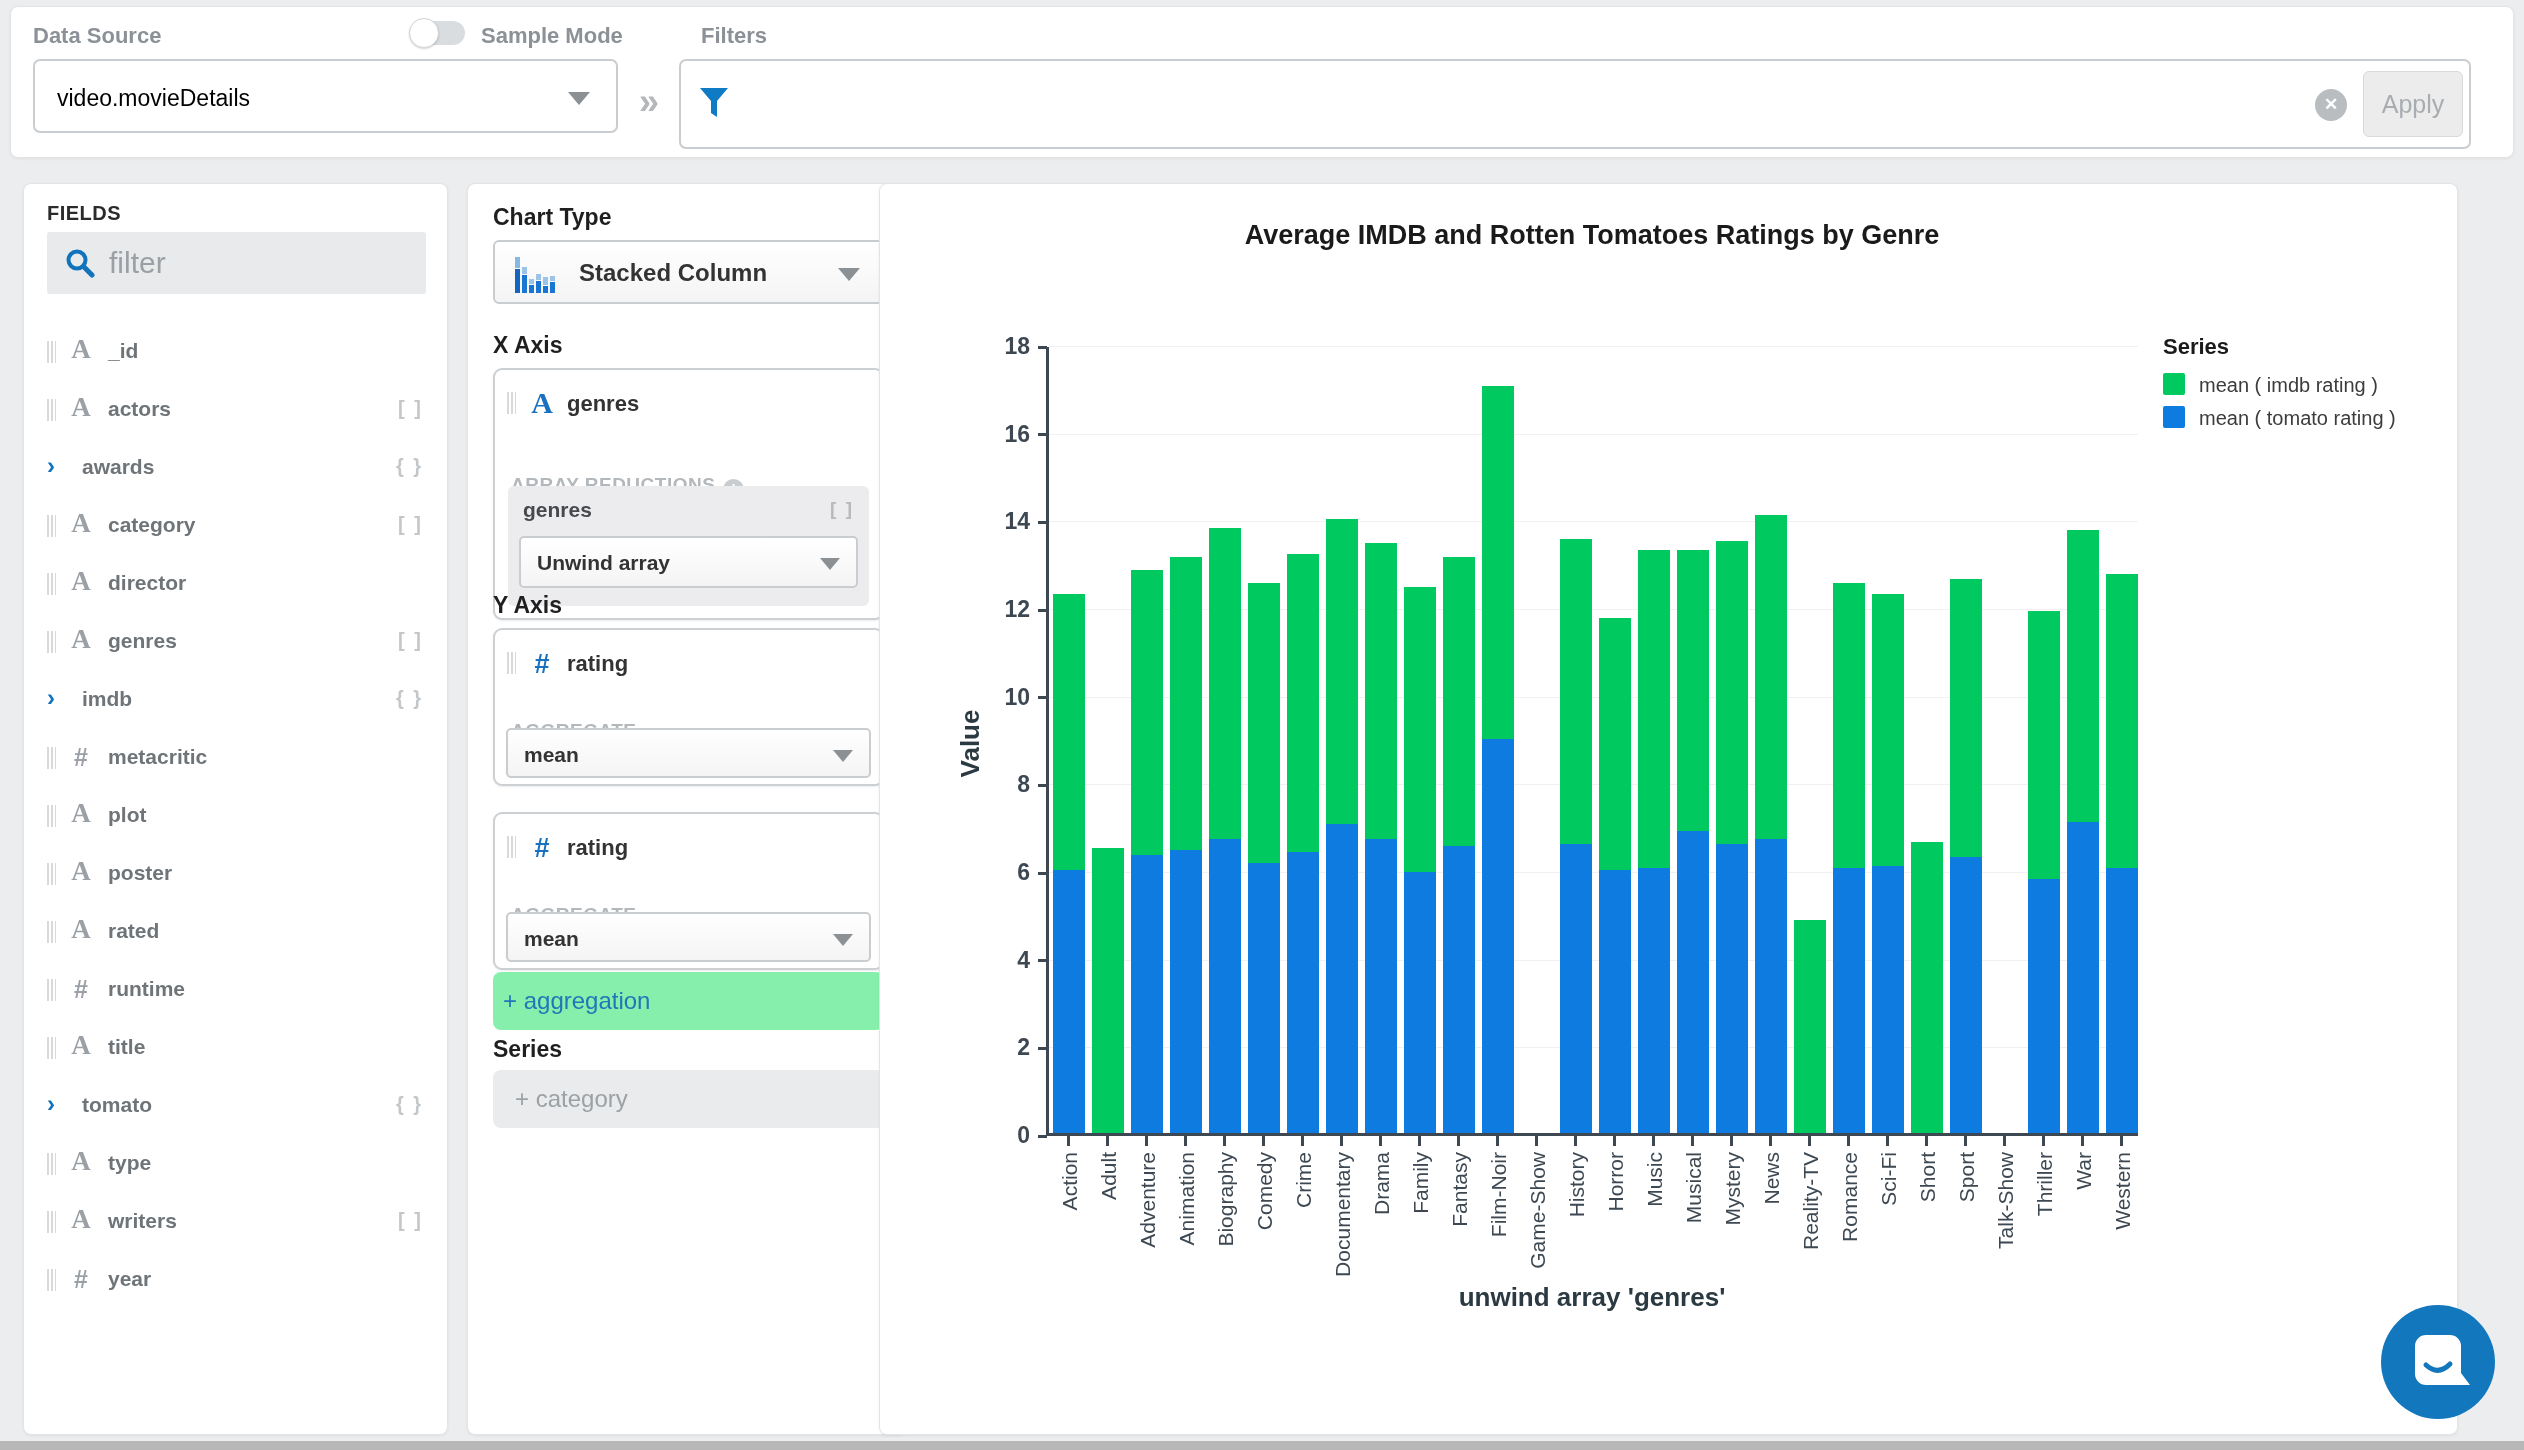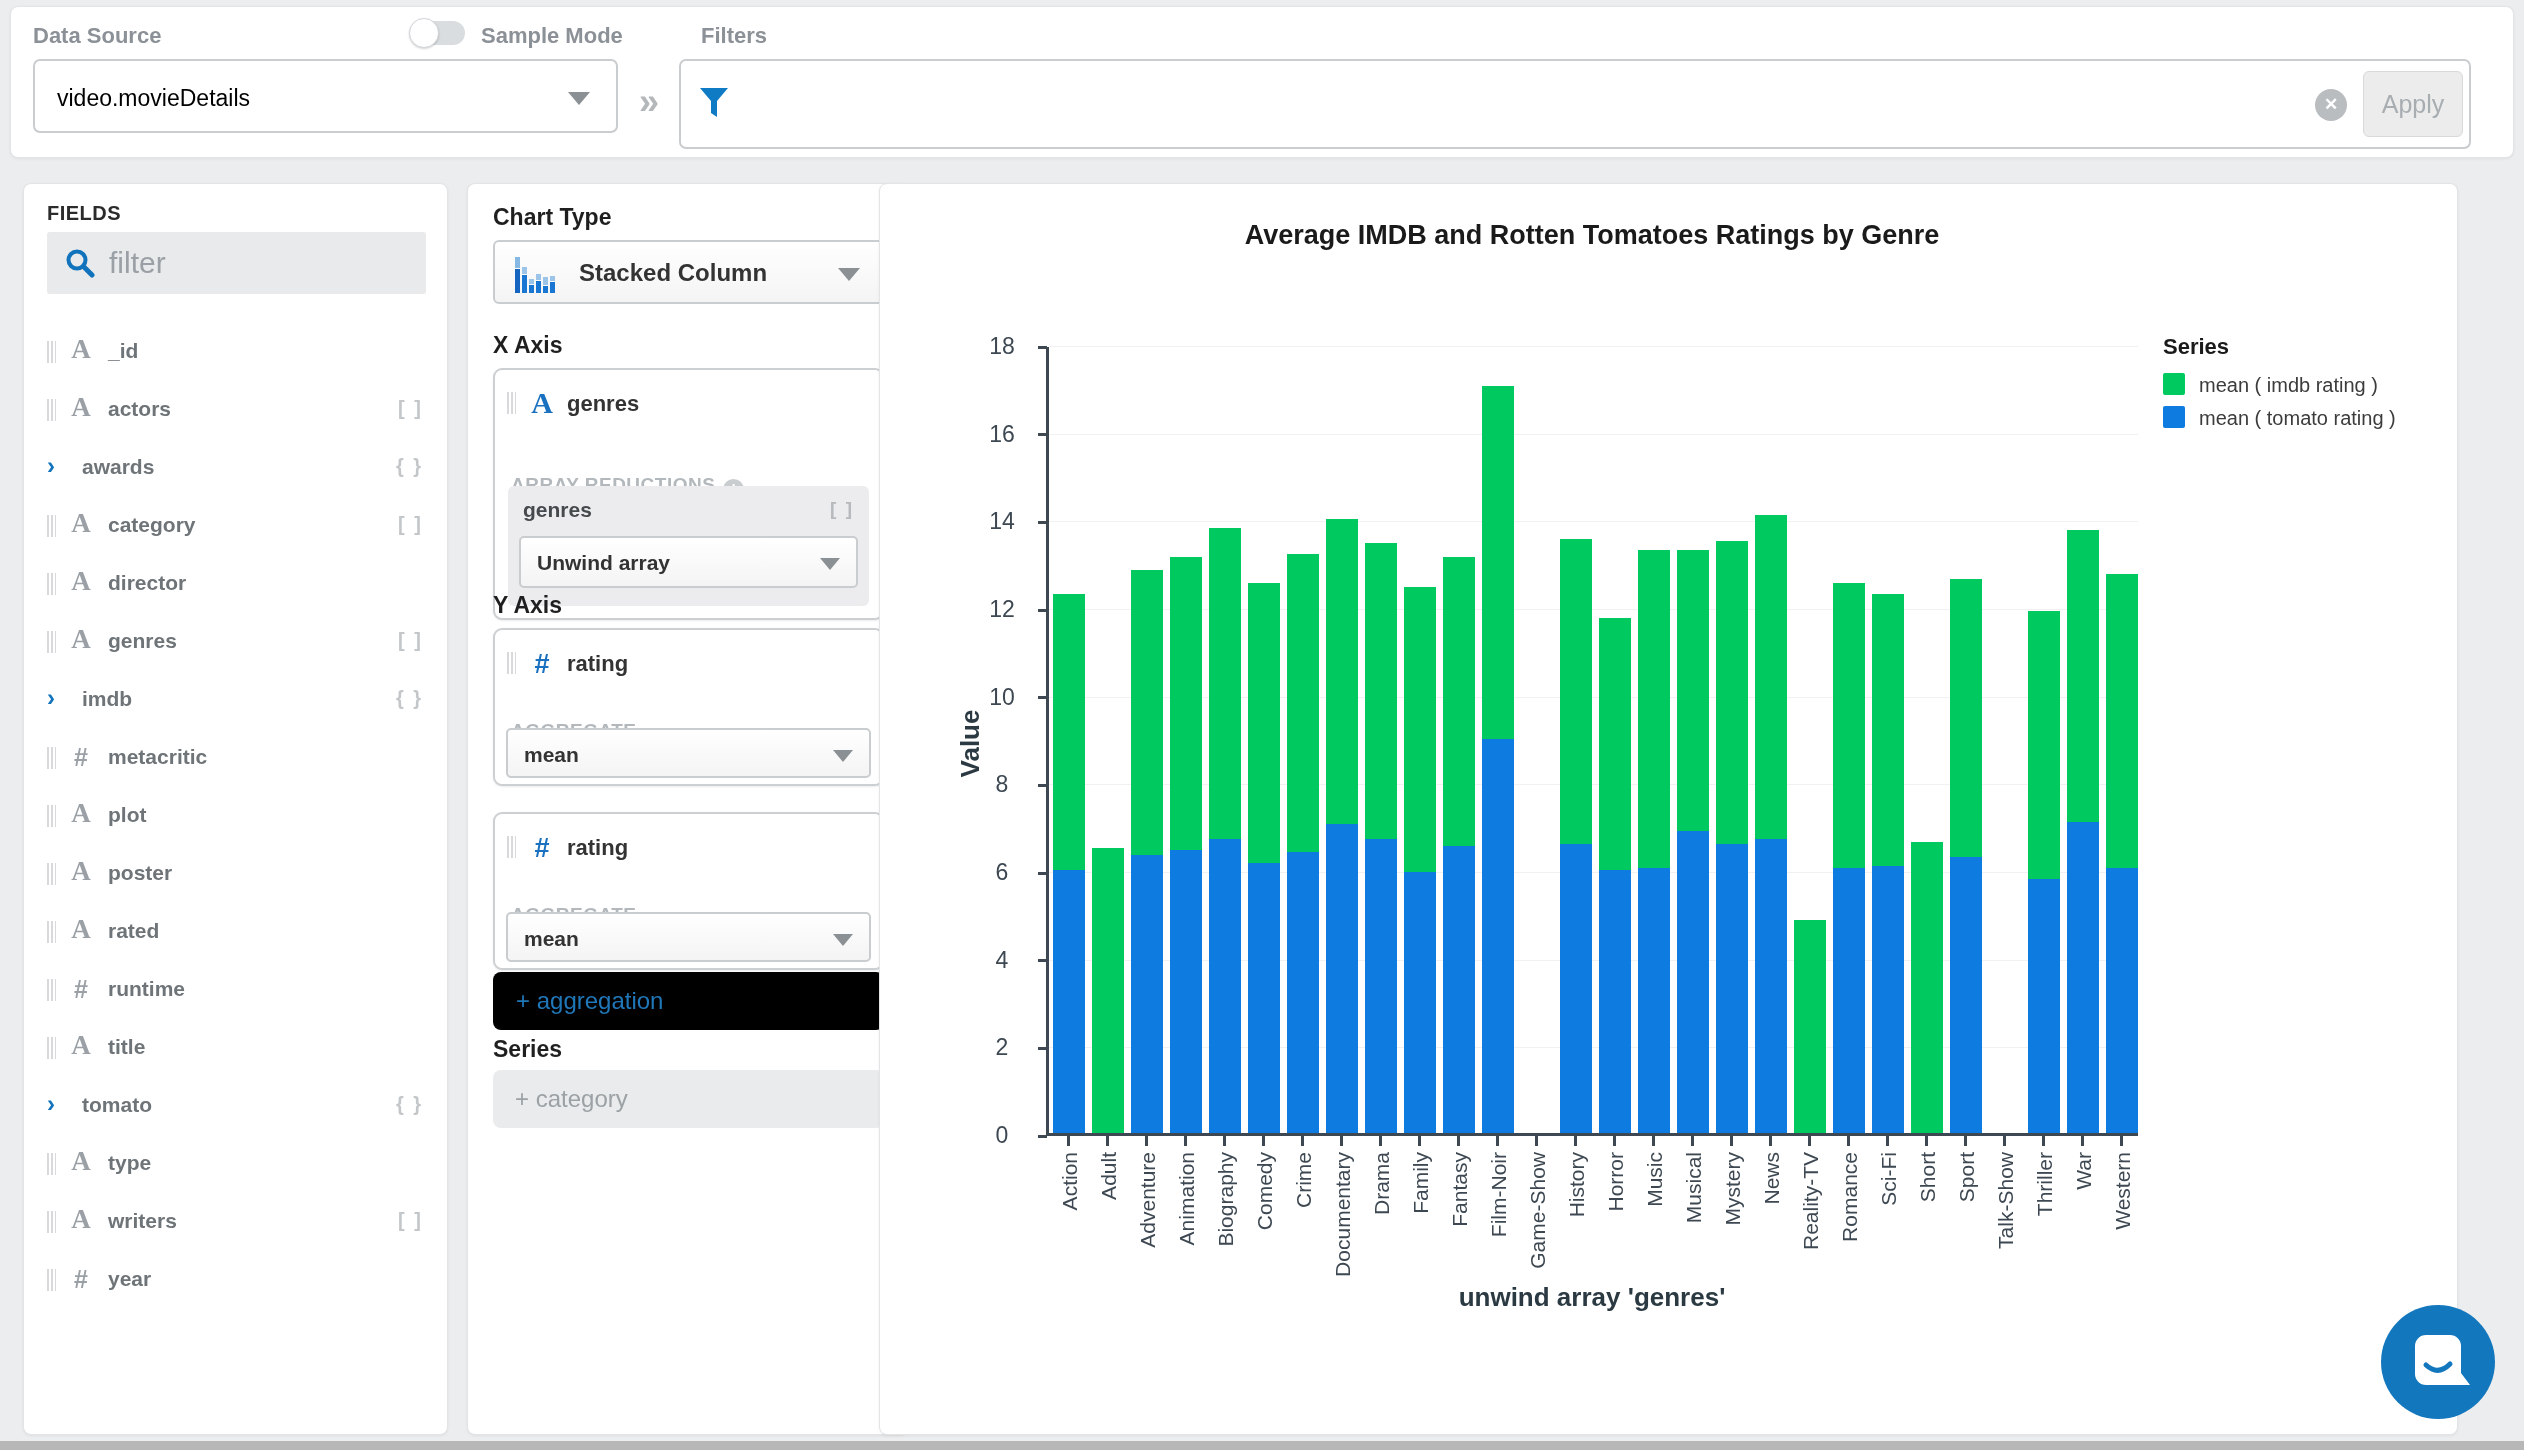--- a/index.html
+++ b/index.html
@@ -105,36 +105,36 @@
   #ar-dd { left:11px; top:50px; width:339px; height:52px; border-radius:5px; }
   .dd .dd-val { position:absolute; left:16px; top:13px; font-size:21px;
     font-weight:bold; color:#333; }
   .dd .caret.sm { right:16px; top:20px; border-left-width:10px;
     border-right-width:10px; border-top-width:12px; }
   #y-card-0 { top:444px; height:158px; }
   #y-card-1 { top:628px; height:158px; }
   .agg-label { top:70px; }
   .agg-dd { left:11px; top:98px; width:365px; height:50px; border-radius:5px; }
   #add-agg { position:absolute; left:25px; top:788px; width:391px; height:58px;
-    background:#000000; border-radius:8px; font-size:24px; color:#2077b8;
-    line-height:58px; padding-left:23px; cursor:pointer; }
+    background:#86efac; border-radius:8px; font-size:24px; color:#2077b8;
+    line-height:58px; padding-left:10px; cursor:pointer; }
   #add-cat { position:absolute; left:25px; top:886px; width:391px; height:58px;
     background:#e9ebec; border-radius:8px; font-size:24px; color:#9ba1a5;
     line-height:58px; padding-left:22px; cursor:pointer; }
 
   
   #chart-panel { left:879px; top:183px; width:1579px; height:1252px; }
   #chart-title { position:absolute; left:272px; top:36px; width:880px; text-align:center;
     font-size:27px; font-weight:bold; color:#1a1a1a; }
   #plot { position:absolute; left:166px; top:163px; width:1092px; height:789px;
     border-left:3px solid #3d4852; border-bottom:3px solid #3d4852; }
   .gridline { position:absolute; left:0; width:100%; height:1px; background:#f1f1f4; }
   .ytick-mark { position:absolute; left:-11px; width:9px; height:3px; background:#3d4852; }
-  .ytick-lab { position:absolute; left:-75px; width:56px; text-align:center;
-    font-size:23px; color:#3d4852; }
+  .ytick-lab { position:absolute; left:-75px; width:56px; text-align:right;
+    font-size:23px; color:#3d4852;font-weight:bold; }
   .bar-seg { position:absolute; width:32px; }
   .xtick-mark { position:absolute; width:3px; height:10px; background:#3d4852; }
   .xlab { position:absolute; white-space:nowrap; font-size:21px; color:#3d4852;
     transform-origin:0 0; transform:rotate(-90deg) translateX(-100%); }
   #x-title { position:absolute; left:272px; top:1098px; width:880px; text-align:center;
     font-size:26px; font-weight:bold; color:#2b3a42; }
   #y-title { position:absolute; left:-190px; top:544px; width:560px; text-align:center;
     font-size:26px; font-weight:bold; color:#2b3a42;
     transform:rotate(-90deg); }
   #legend { position:absolute; left:1283px; top:150px; }

